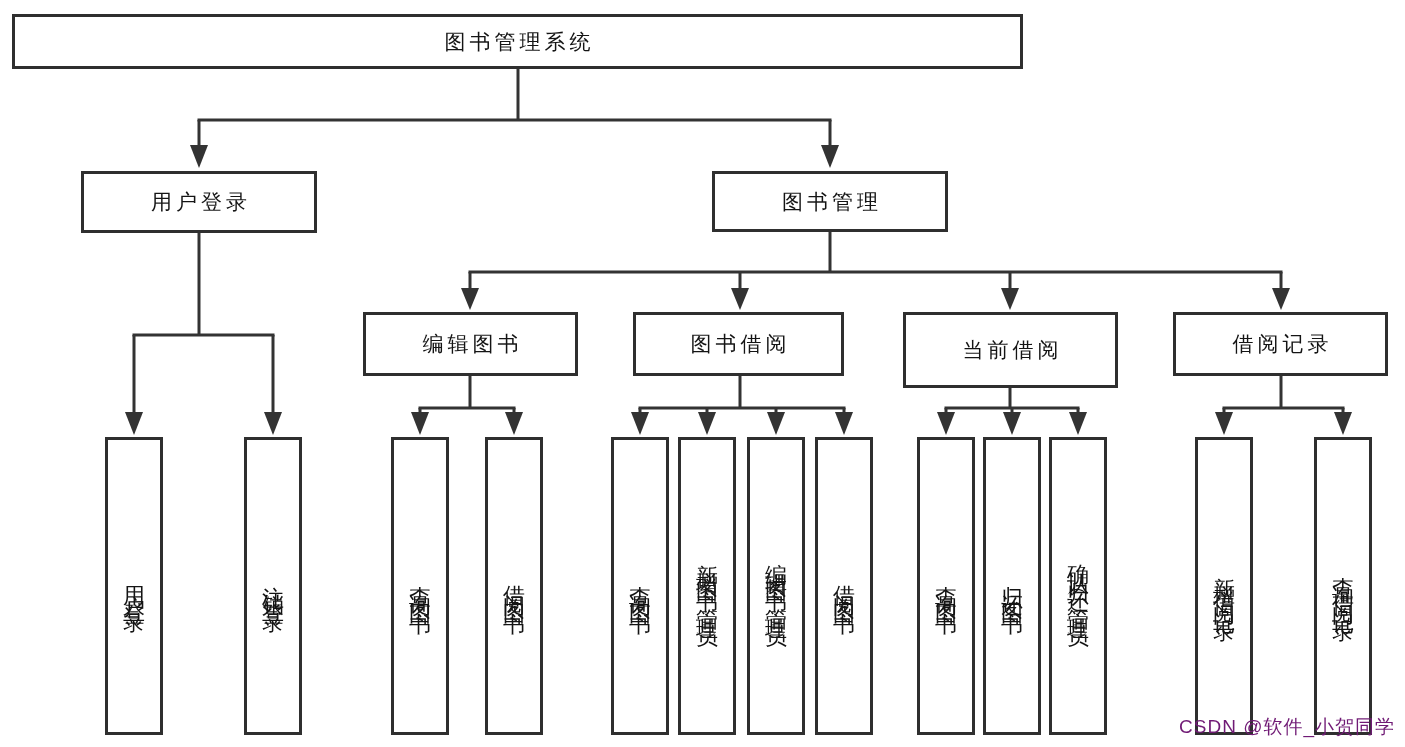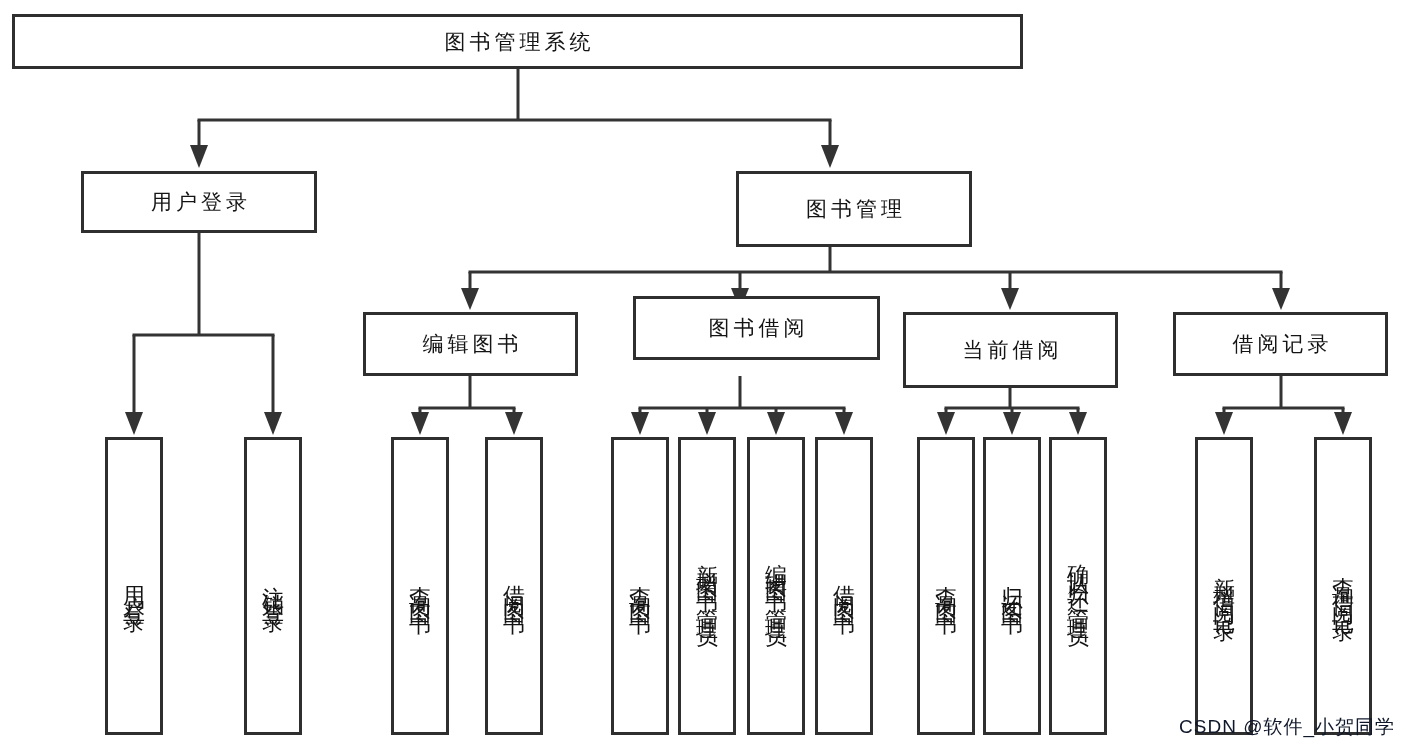--- a/index.html
+++ b/index.html
@@ -13,21 +13,21 @@
     display:flex;align-items:center;justify-content:center;box-sizing:border-box;
   }
   .node.h span{
     font-size:21px;letter-spacing:4px;text-indent:4px;color:#141414;white-space:nowrap;
   }
   .node.v span{
     writing-mode:vertical-lr;font-size:22px;letter-spacing:9px;color:#141414;
     line-height:1;white-space:nowrap;
   }
   .watermark{
-    position:absolute;right:10px;top:714px;font-size:19px;color:#0f172a;
+    position:absolute;right:10px;top:714px;font-size:19px;color:#701a75;
     letter-spacing:1px;white-space:nowrap;
   }
 </style>
 </head>
 <body>
 
 <div id="canvas">
 
   <svg id="connectors" width="1405" height="747" viewBox="0 0 1405 747" stroke="#333333" stroke-width="3" fill="#333333">
 
@@ -105,28 +105,28 @@
     </g>
   </svg>
 
   <div class="node h" style="left:12px;top:14px;width:1011px;height:55px">
     <span>图书管理系统</span>
   </div>
 
   <div class="node h" style="left:81px;top:171px;width:236px;height:62px">
     <span>用户登录</span>
   </div>
-  <div class="node h" style="left:736px;top:171px;width:236px;height:76px">
+  <div class="node h" style="left:712px;top:171px;width:236px;height:61px">
     <span>图书管理</span>
   </div>
 
   <div class="node h" style="left:363px;top:312px;width:215px;height:64px">
     <span>编辑图书</span>
   </div>
-  <div class="node h" style="left:633px;top:296px;width:247px;height:64px">
+  <div class="node h" style="left:633px;top:312px;width:211px;height:64px">
     <span>图书借阅</span>
   </div>
   <div class="node h" style="left:903px;top:312px;width:215px;height:76px">
     <span>当前借阅</span>
   </div>
   <div class="node h" style="left:1173px;top:312px;width:215px;height:64px">
     <span>借阅记录</span>
   </div>
 
   <div class="node v" style="left:105px;top:437px;width:58px;height:298px">

